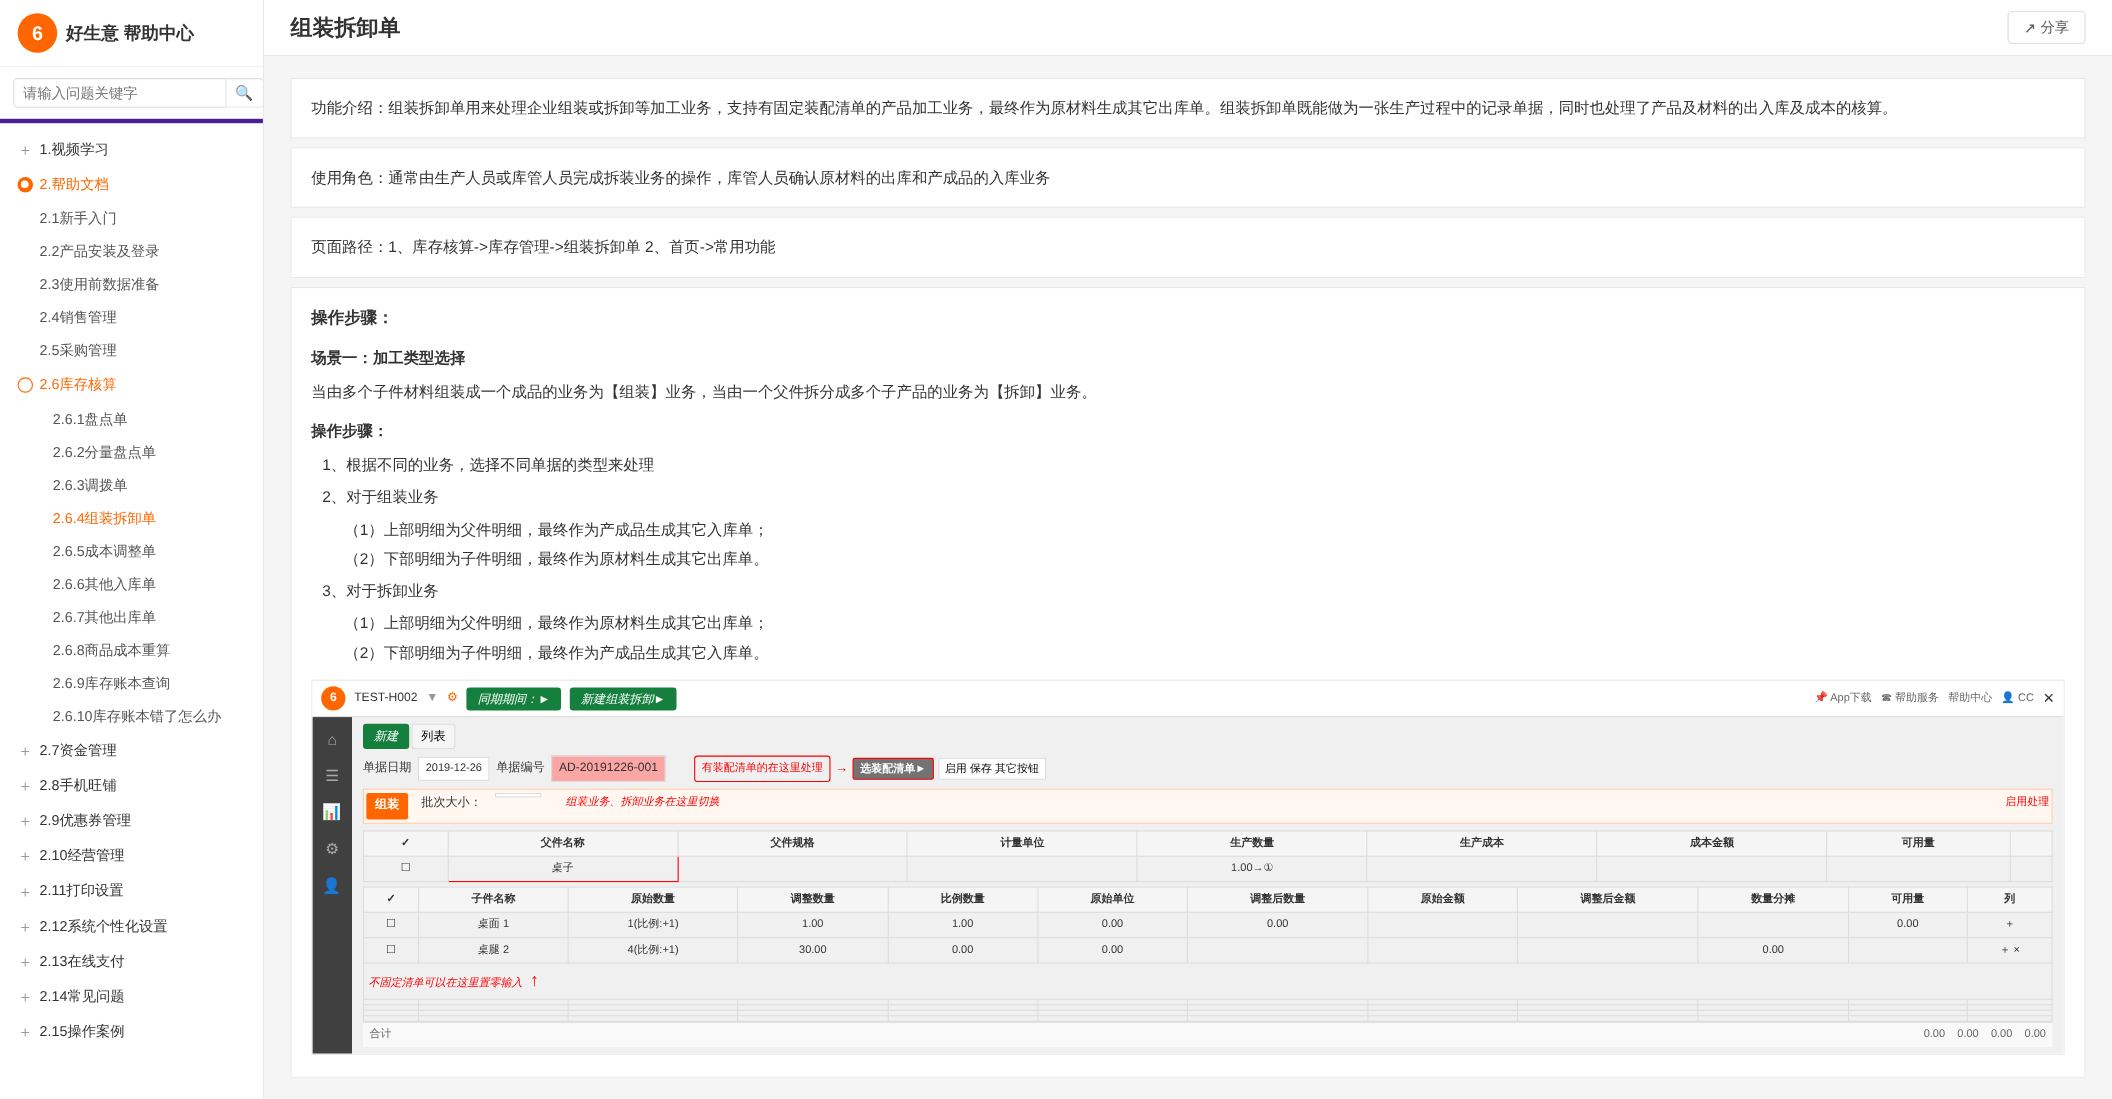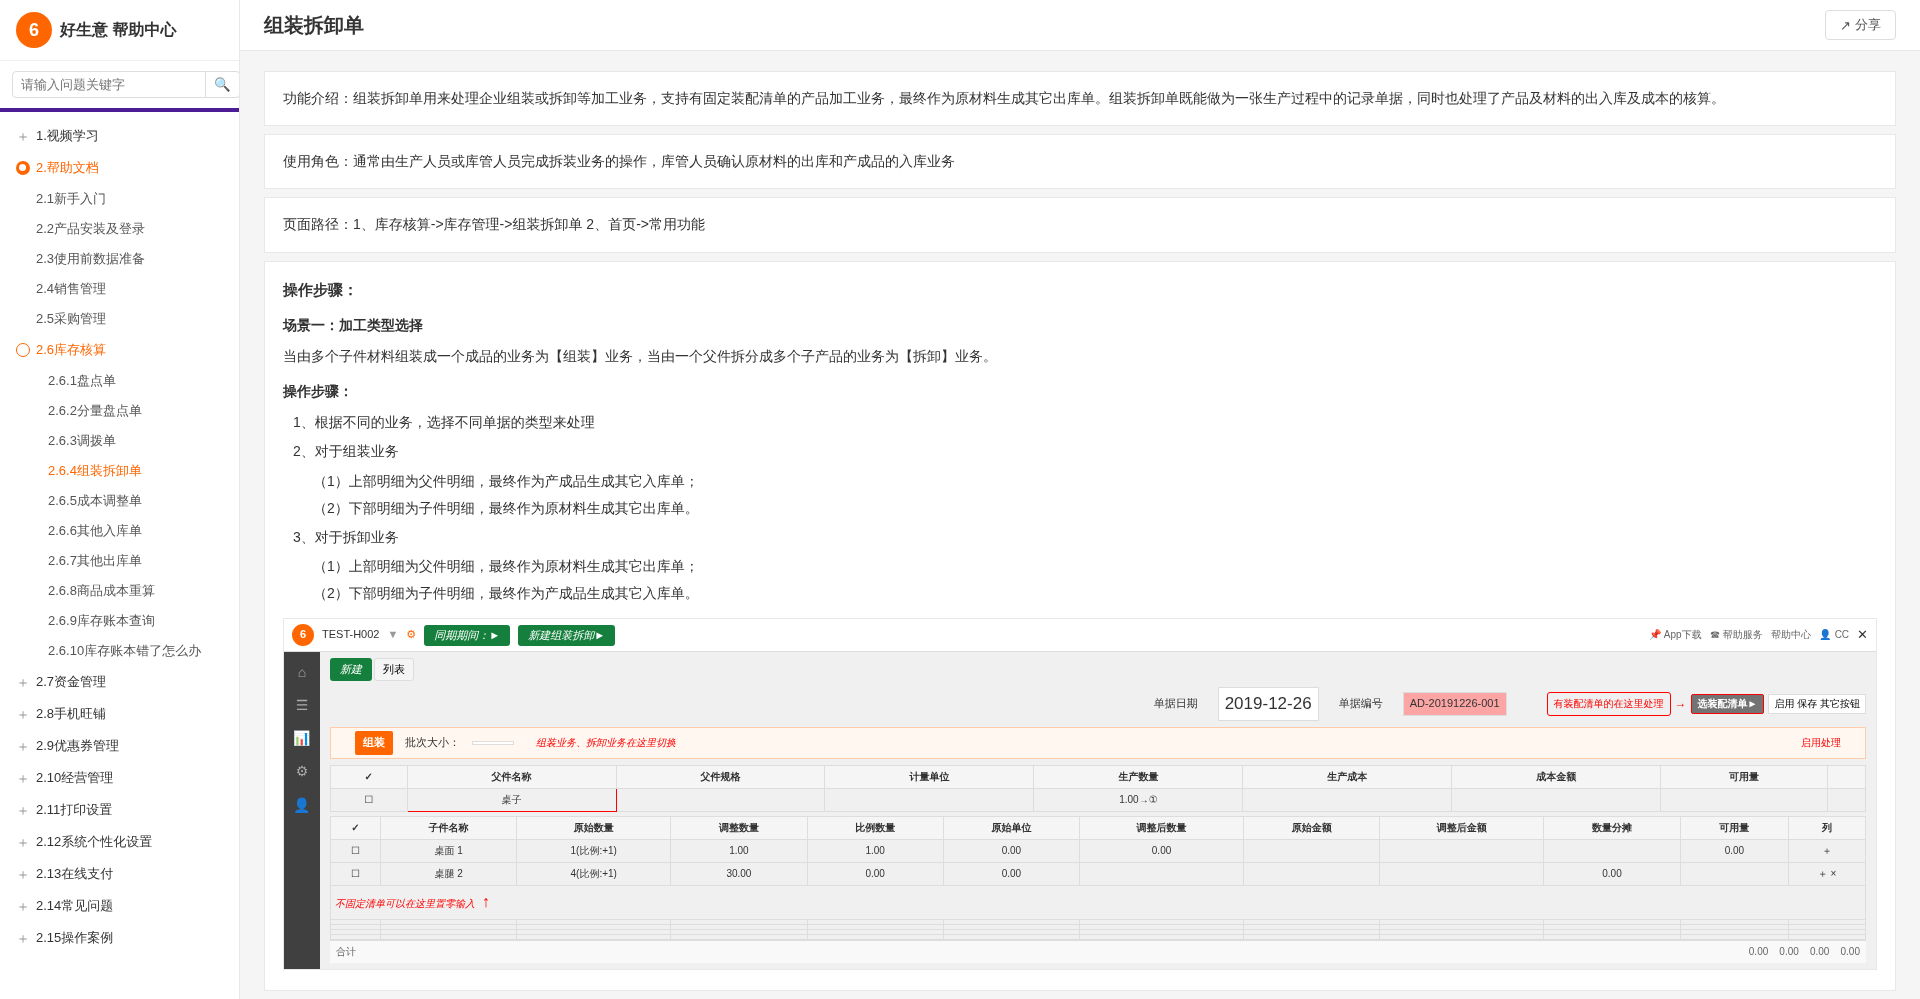--- a/index.html
+++ b/index.html
@@ -376,35 +376,35 @@
               <div style="color:#aaa;font-size:14px;">👤</div>
             </div>
 
             <div style="flex:1;padding:6px 10px;">
 
               <div style="display:flex;gap:2px;margin-bottom:6px;">
                 <button class="mock-orange-btn">新建</button>
                 <button class="mock-gray-btn">列表</button>
               </div>
 
-              <div style="position:relative;display:flex;align-items:center;gap:20px;margin-bottom:6px;flex-wrap:wrap;justify-content:flex-end;">
+              <div style="position:relative;display:flex;align-items:center;gap:6px;margin-bottom:6px;flex-wrap:wrap;">
                 <span style="font-size:11px;">单据日期</span>
-                <span style="border:1px solid #ddd;padding:1px 6px;font-size:17px;background:#fff;">2019-12-26</span>
+                <span style="border:1px solid #ddd;padding:1px 6px;font-size:10px;background:#fff;">2019-12-26</span>
                 <span style="font-size:11px;">单据编号</span>
                 <span style="border:1px solid #ddd;padding:1px 6px;font-size:11px;background:#fca5a5;">AD-20191226-001</span>
 
                 <div style="display:flex;align-items:center;gap:4px;margin-left:20px;">
                   <div style="border:1.5px solid red;padding:2px 6px;font-size:10px;color:red;border-radius:3px;">有装配清单的在这里处理</div>
                   <span style="color:red;font-size:12px;">→</span>
                   <button style="background:#737373;color:#fff;border:none;padding:2px 6px;font-size:10px;border-radius:2px;border:1.5px solid red;font-weight:bold;">选装配清单►</button>
                   <button style="background:#fff;border:1px solid #ddd;padding:2px 5px;font-size:10px;">启用 保存 其它按钮</button>
                 </div>
               </div>
 
-              <div style="position:relative;display:flex;align-items:center;gap:12px;margin-bottom:6px;background:#fff7f0;padding:3px 24px;border:1px solid #ffccaa;">
+              <div style="position:relative;display:flex;align-items:flex-start;gap:12px;margin-bottom:6px;background:#fff7f0;padding:3px 2px;border:1px solid #ffccaa;">
                 <div style="background:#ff6600;color:#fff;padding:2px 8px;font-size:11px;font-weight:bold;border-radius:2px;">组装</div>
                 <div style="font-size:11px;">批次大小：</div>
                 <div style="border:1px solid #ddd;padding:1px 20px;font-size:11px;background:#fff;"></div>
 
                 <div style="display:flex;align-items:center;gap:4px;margin-left:10px;">
                   <div style="color:red;font-size:10px;font-style:italic;">组装业务、拆卸业务在这里切换</div>
                 </div>
                 <div style="margin-left:auto;display:flex;align-items:center;gap:4px;">
                   <span style="color:red;font-size:10px;">启用处理</span>
                 </div>

